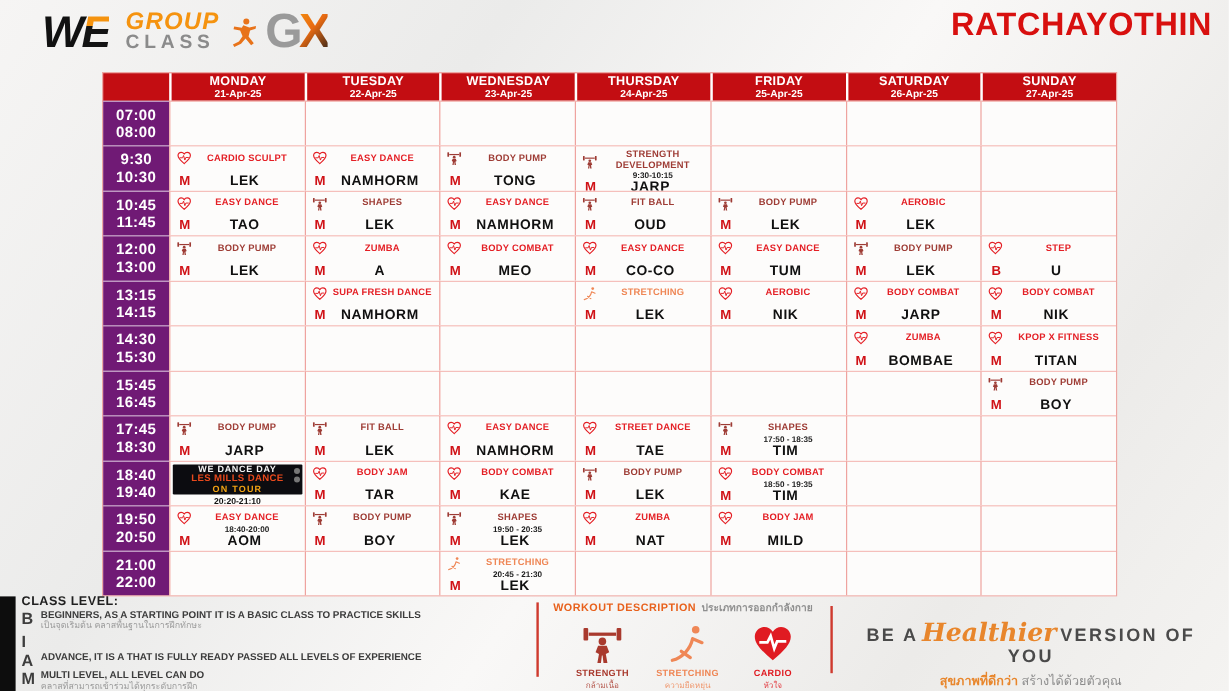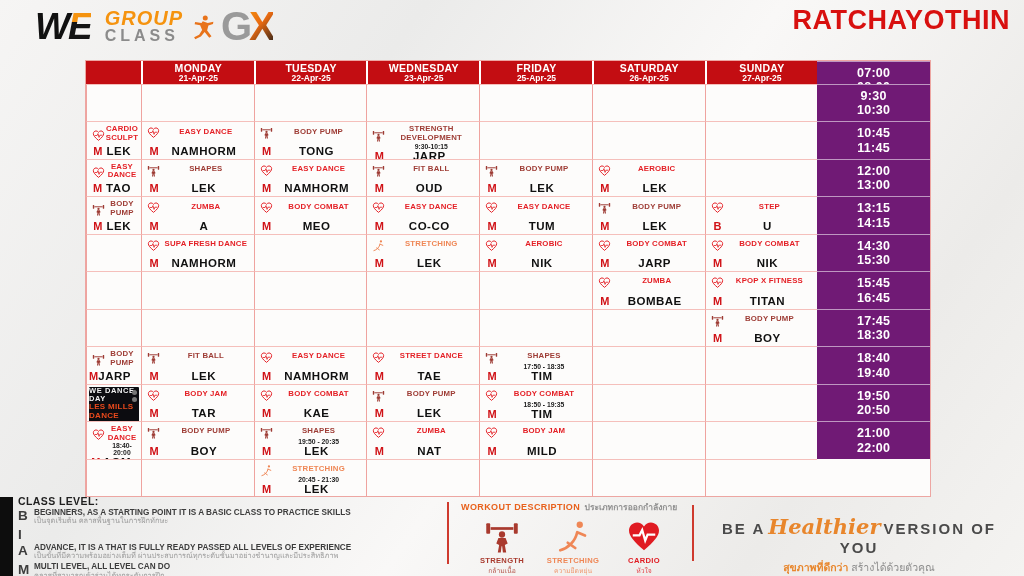--- a/index.html
+++ b/index.html
@@ -124,20 +124,24 @@
       </div>
       <div class="h-cell">
         <div class="h-day">TUESDAY</div>
         <div class="h-date">22-Apr-25</div>
       </div>
       <div class="h-cell">
         <div class="h-day">WEDNESDAY</div>
         <div class="h-date">23-Apr-25</div>
       </div>
       <div class="h-cell">
+        <div class="h-day">THURSDAY</div>
+        <div class="h-date">24-Apr-25</div>
+      </div>
+      <div class="h-cell">
         <div class="h-day">FRIDAY</div>
         <div class="h-date">25-Apr-25</div>
       </div>
       <div class="h-cell">
         <div class="h-day">SATURDAY</div>
         <div class="h-date">26-Apr-25</div>
       </div>
       <div class="h-cell">
         <div class="h-day">SUNDAY</div>
         <div class="h-date">27-Apr-25</div>
@@ -898,21 +902,20 @@
             <div class="lg-th">เป็นจุดเริ่มต้น คลาสพื้นฐานในการฝึกทักษะ</div>
           </div>
         </div>
         <div class="lg-item">
           <div class="lg-letter">I</div>
         </div>
         <div class="lg-item">
           <div class="lg-letter">A</div>
           <div>
             <div class="lg-en">ADVANCE, IT IS A THAT IS FULLY READY PASSED ALL LEVELS OF EXPERIENCE</div>
-            <div class="lg-th">เป็นขั้นที่มีความพร้อมอย่างเต็มที่ ผ่านประสบการณ์ทุกระดับชั้นมาอย่างชำนาญและมีประสิทธิภาพ</div>
           </div>
         </div>
         <div class="lg-item">
           <div class="lg-letter">M</div>
           <div>
             <div class="lg-en">MULTI LEVEL, ALL LEVEL CAN DO</div>
             <div class="lg-th">คลาสที่สามารถเข้าร่วมได้ทุกระดับการฝึก</div>
           </div>
         </div>
       </div>

